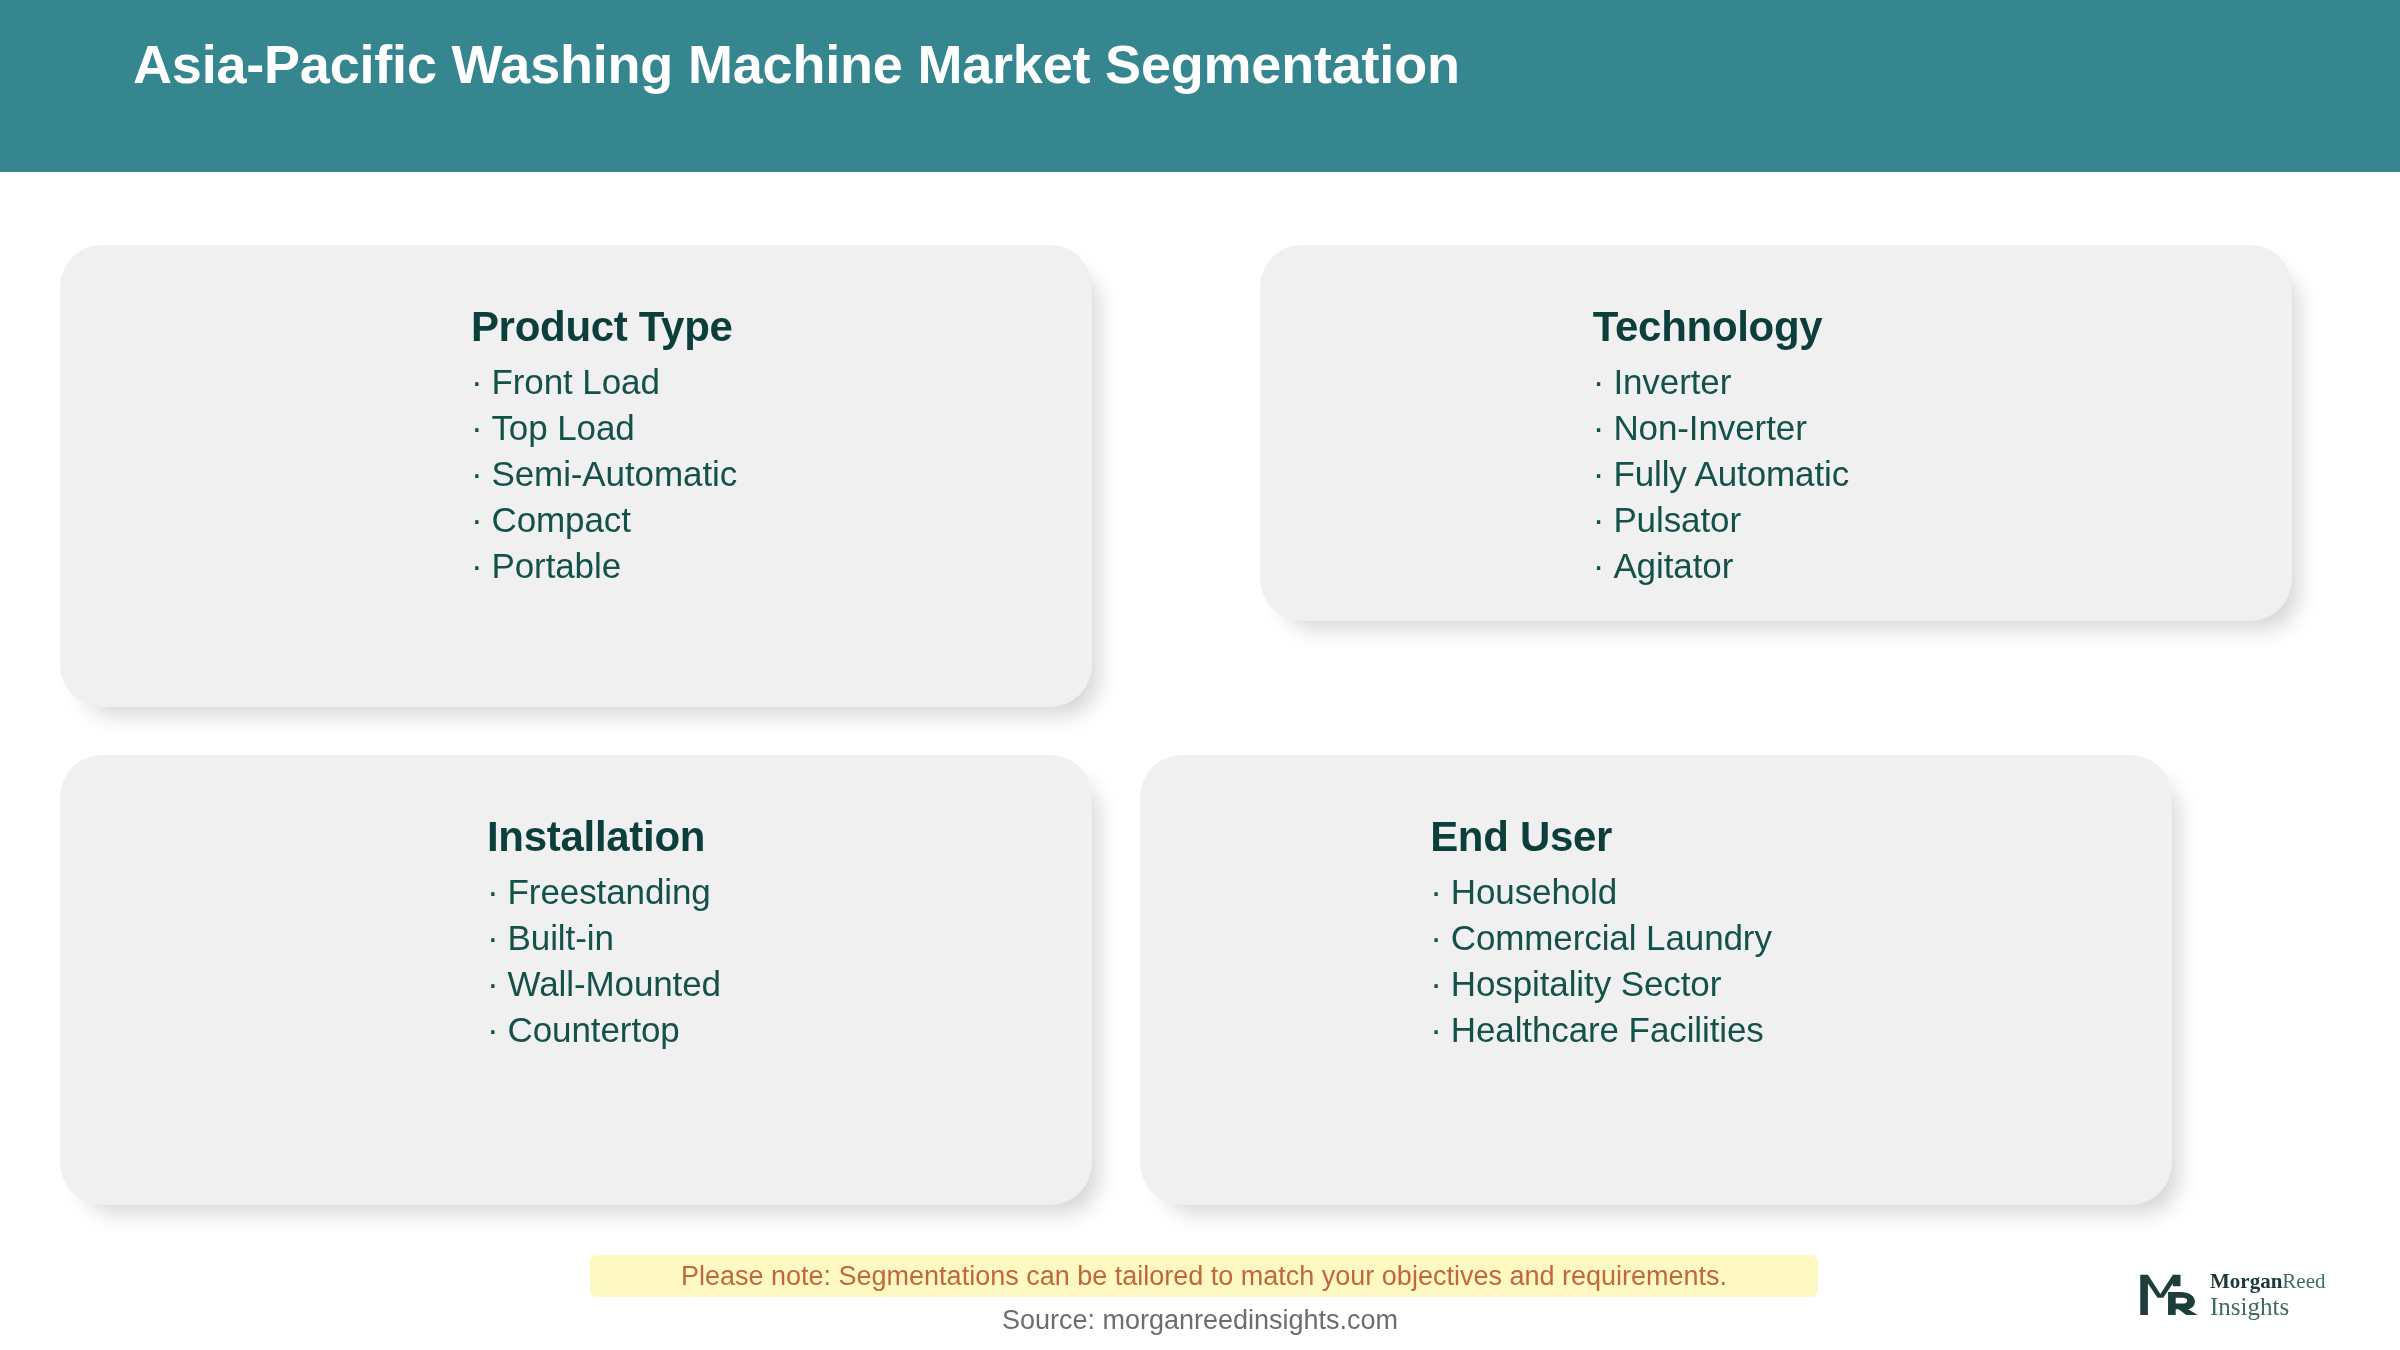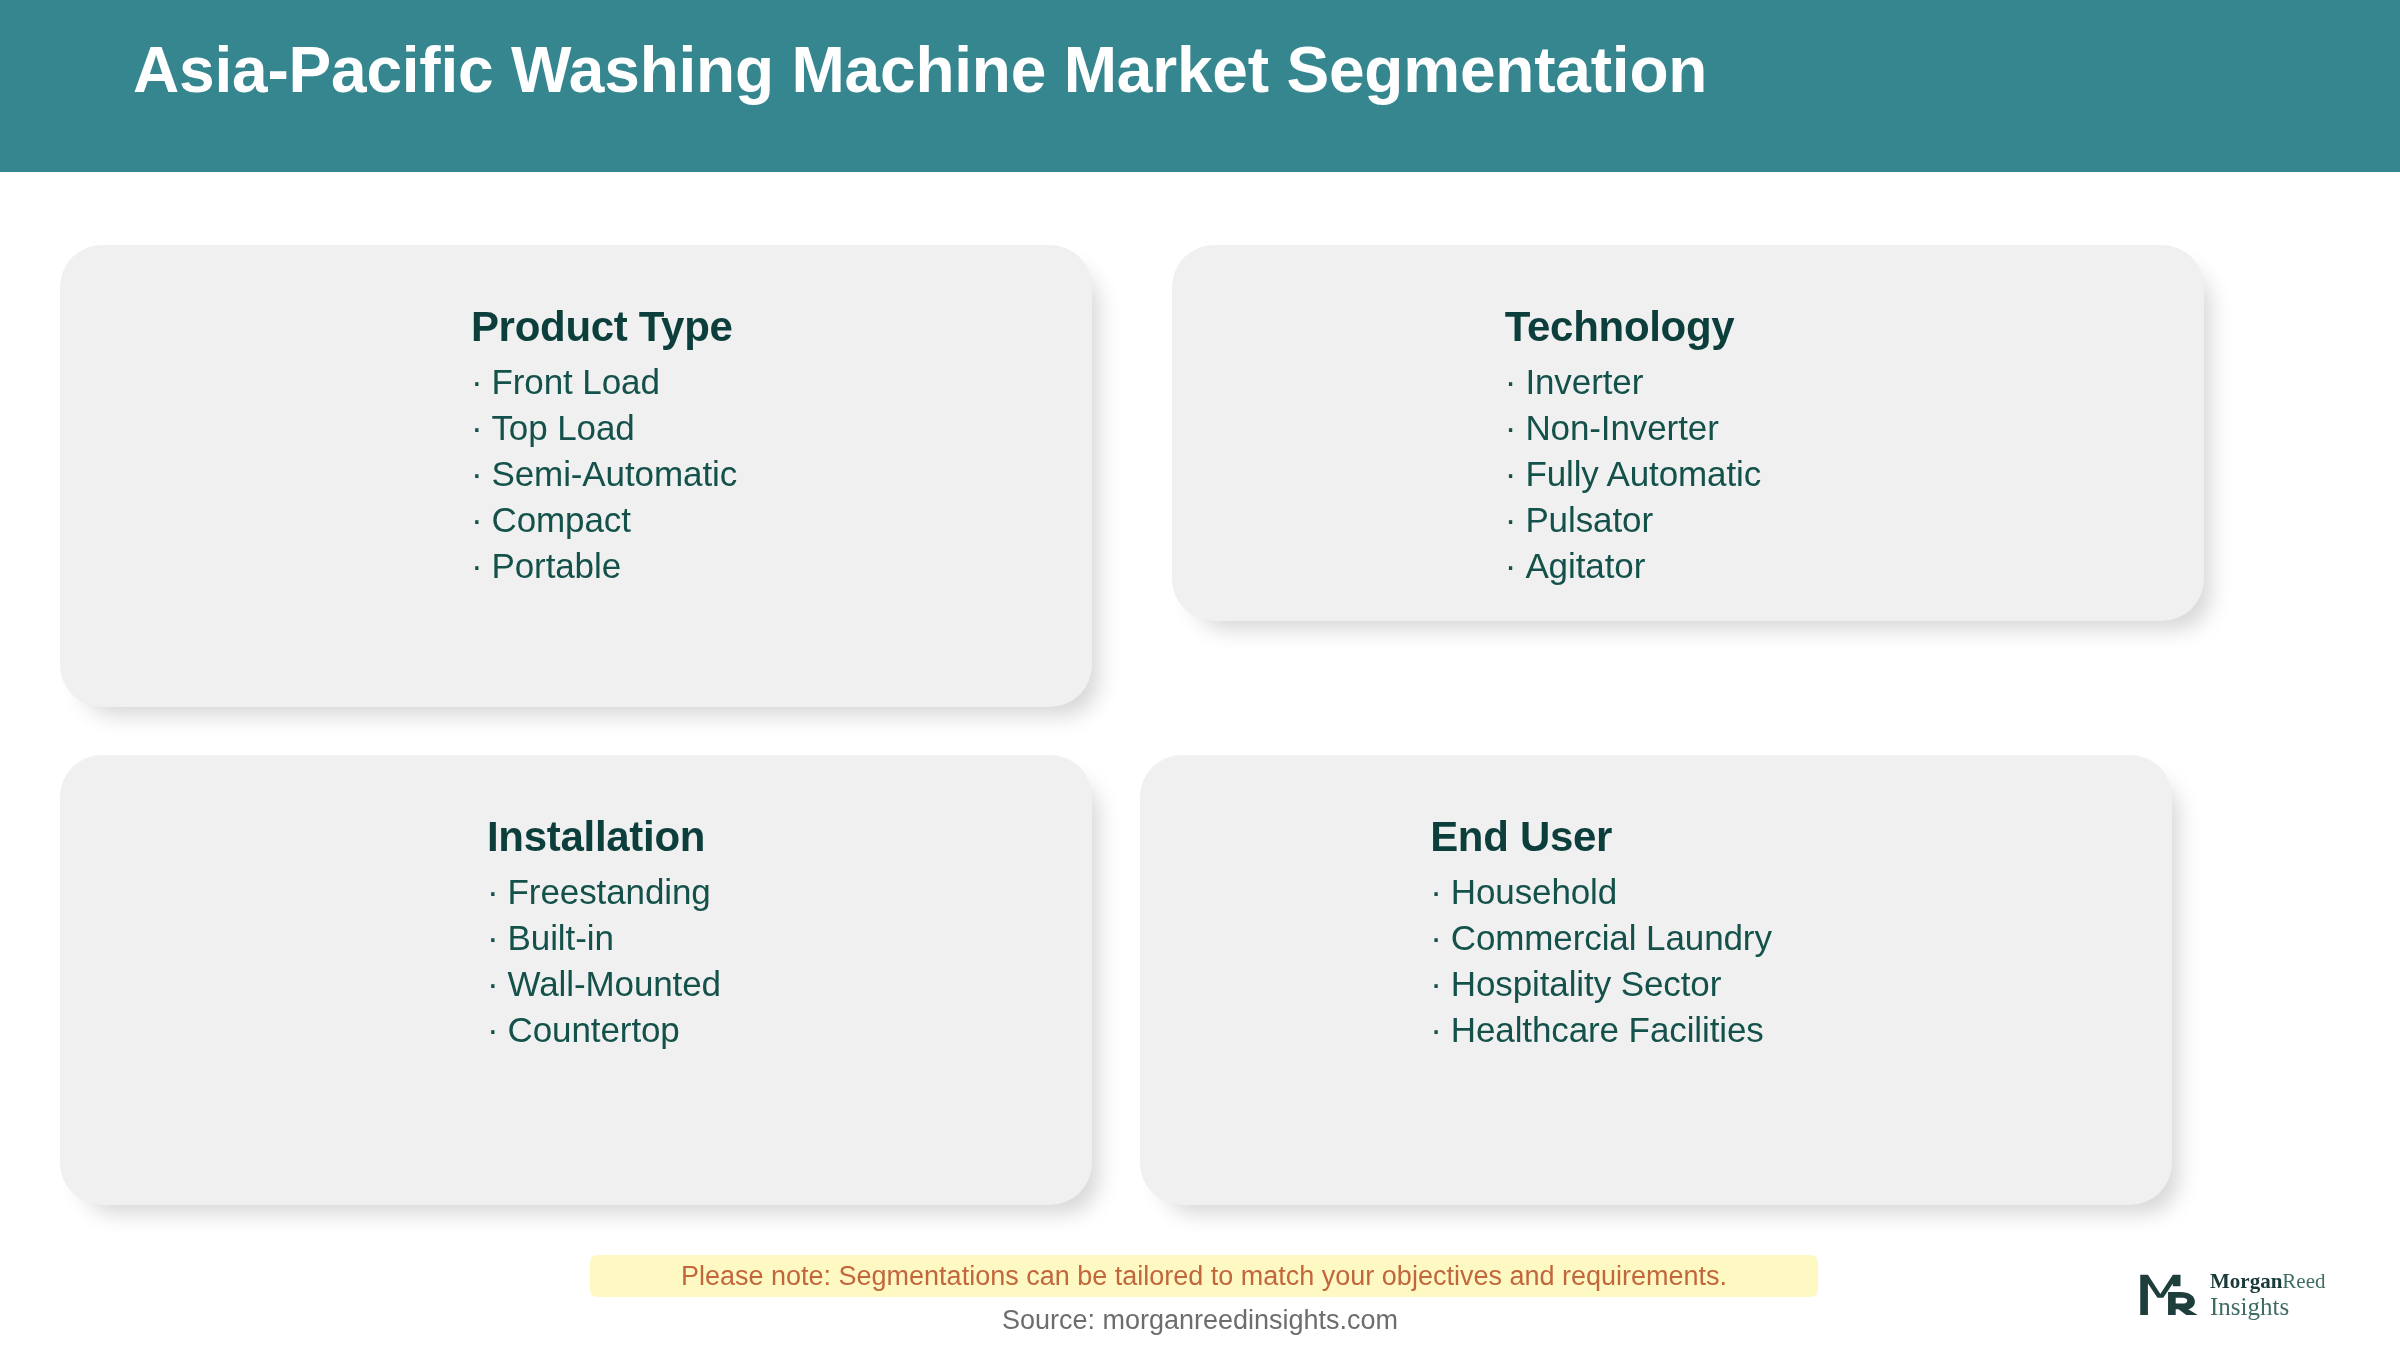--- a/index.html
+++ b/index.html
@@ -14,21 +14,21 @@
   
   .header {
     position:absolute;
     left:0; top:0;
     width:2400px; height:172px;
     background:#368690;
   }
   .header-title {
     position:absolute;
     left:133px; top:33px;
-    font-size:64px;
+    font-size:54px;
     font-weight:bold;
     color:#FFFFFF;
     letter-spacing:-0.2px;
     white-space:nowrap;
   }
 
   
   .grid {
     position:absolute;
     left:0; top:172px;
@@ -42,21 +42,21 @@
     display:flex;
     flex-direction:column;
     align-items:flex-start;
     justify-content:flex-start;
   }
   .card-inner {
     display:inline-block;
     text-align:left;
   }
   .card-0 { left:60px;   top:73px;  width:1032px; height:462px; }
-  .card-1 { left:1172px; top:73px;  width:1032px; height:376px; }
+  .card-1 { left:1260px; top:73px;  width:1032px; height:376px; }
   .card-2 { left:60px;   top:583px; width:1032px; height:450px; }
   .card-3 { left:1140px; top:583px; width:1032px; height:450px; }
 
   .card-0 .card-inner, .card-2 .card-inner { margin-left:56px; }
   .card-1 .card-inner, .card-3 .card-inner { margin-right:110px; }
 
   .card-0 .card-pad, .card-2 .card-pad { padding-top:58px; }
   .card-1 .card-pad, .card-3 .card-pad { padding-top:58px; }
 
   .card-pad { width:100%; display:flex; justify-content:center; }

